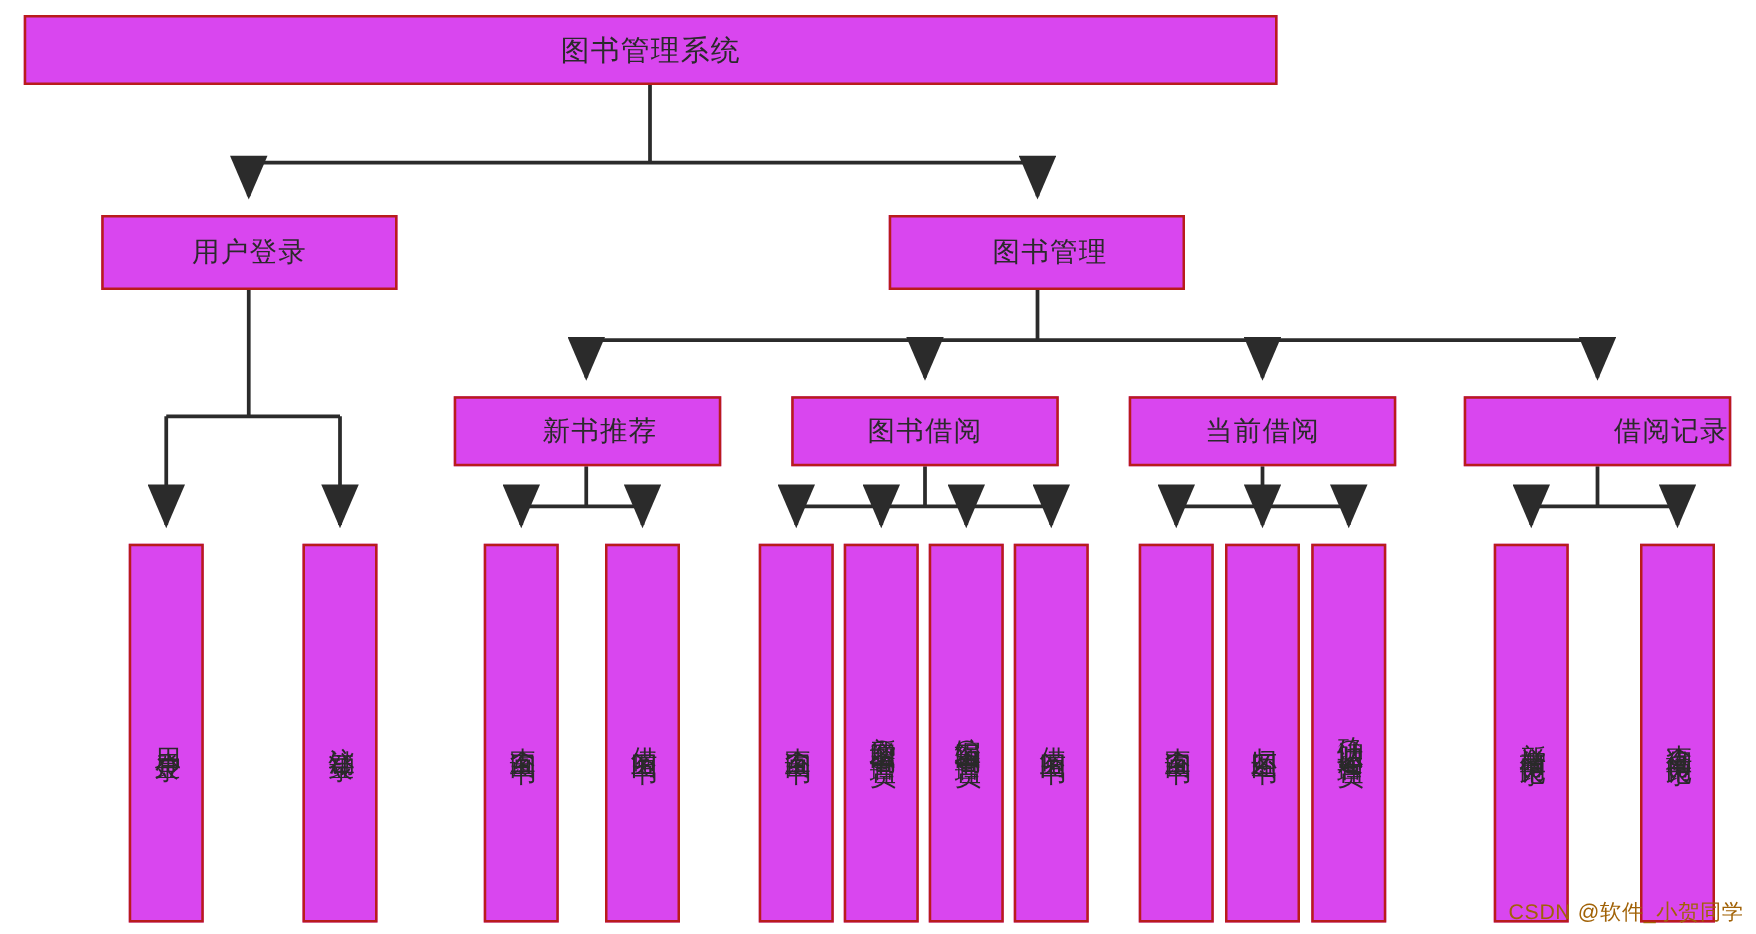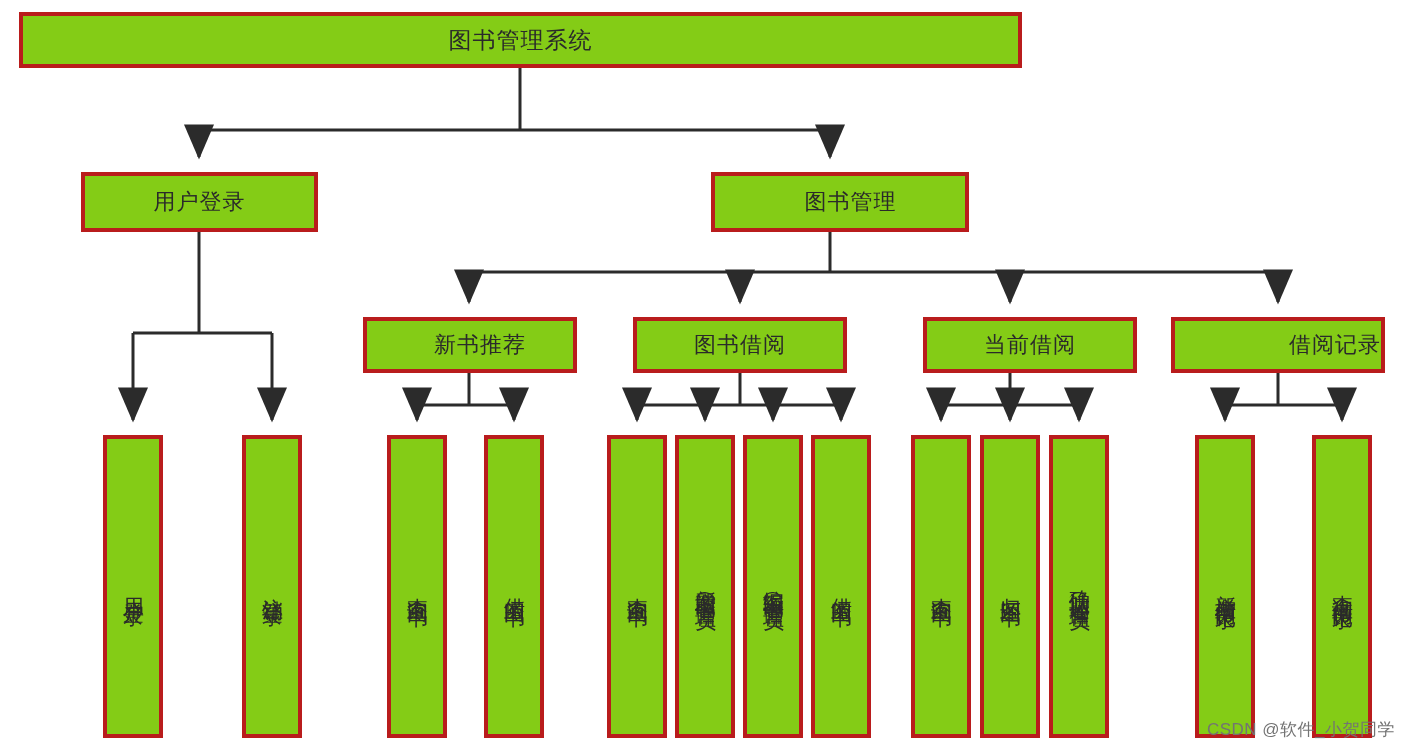--- a/index.html
+++ b/index.html
@@ -24,22 +24,22 @@
     left: 0;
     top: 0;
     width: 1405px;
     height: 747px;
     z-index: 1;
   }
   
   .node {
     position: absolute;
     box-sizing: border-box;
-    background: #84cc16;
-    border: 4px solid #b91c1c;
+    background: #d946ef;
+    border: 2px solid #b91c1c;
     z-index: 2;
     display: flex;
     align-items: center;
     justify-content: center;
     color: #2a2a2a;
   }
   .node .label {
     display: block;
     text-align: center;
     line-height: 1.0;
@@ -68,21 +68,21 @@
     max-height: 280px;
     white-space: nowrap;
   }
   
   #watermark {
     position: absolute;
     right: 10px;
     bottom: 6px;
     z-index: 5;
     font-size: 17px;
-    color: #737373;
+    color: #a16207;
     white-space: nowrap;
     letter-spacing: 0.5px;
   }
 </style>
 </head>
 <body>
 
 <div id="diagram-root">
 
   <svg id="connectors" viewBox="0 0 1405 747" width="1405" height="747" xmlns="http://www.w3.org/2000/svg">
@@ -142,33 +142,33 @@
   </svg>
 
   <div class="node horiz root" style="left:19px; top:12px; width:1003px; height:56px;">
     <span class="label">图书管理系统</span>
   </div>
 
   <div class="node horiz" style="left:81px; top:172px; width:237px; height:60px;">
     <span class="label">用户登录</span>
   </div>
 
-  <div class="node horiz" style="left:711px; top:172px; width:258px; height:60px;padding-left:21px;">
+  <div class="node horiz" style="left:711px; top:172px; width:237px; height:60px;padding-left:21px;">
     <span class="label">图书管理</span>
   </div>
 
   <div class="node horiz" style="left:363px; top:317px; width:214px; height:56px;padding-left:20px;">
     <span class="label">新书推荐</span>
   </div>
 
   <div class="node horiz" style="left:633px; top:317px; width:214px; height:56px;">
     <span class="label">图书借阅</span>
   </div>
 
-  <div class="node horiz" style="left:923px; top:317px; width:214px; height:56px;">
+  <div class="node horiz" style="left:903px; top:317px; width:214px; height:56px;">
     <span class="label">当前借阅</span>
   </div>
 
   <div class="node horiz" style="left:1171px; top:317px; width:214px; height:56px;justify-content:flex-end;">
     <span class="label">借阅记录</span>
   </div>
 
   <div class="node leaf" style="left:103px; top:435px; width:60px; height:303px;">
     <span class="label">用户登录</span>
   </div>

